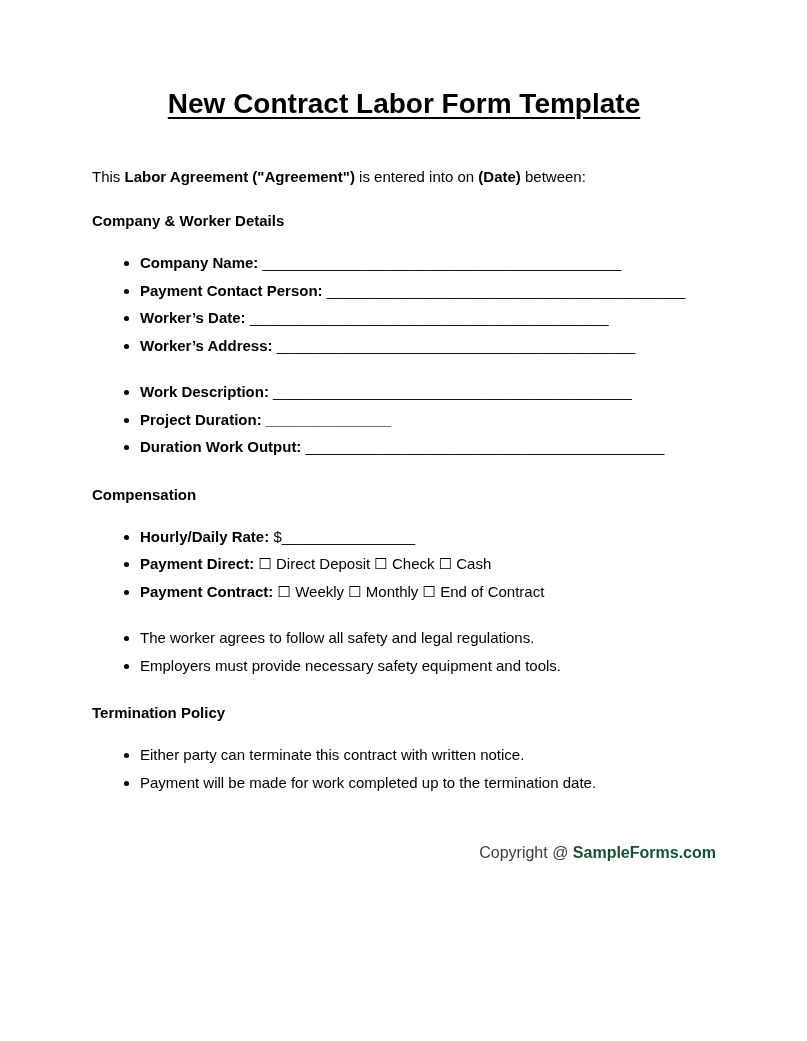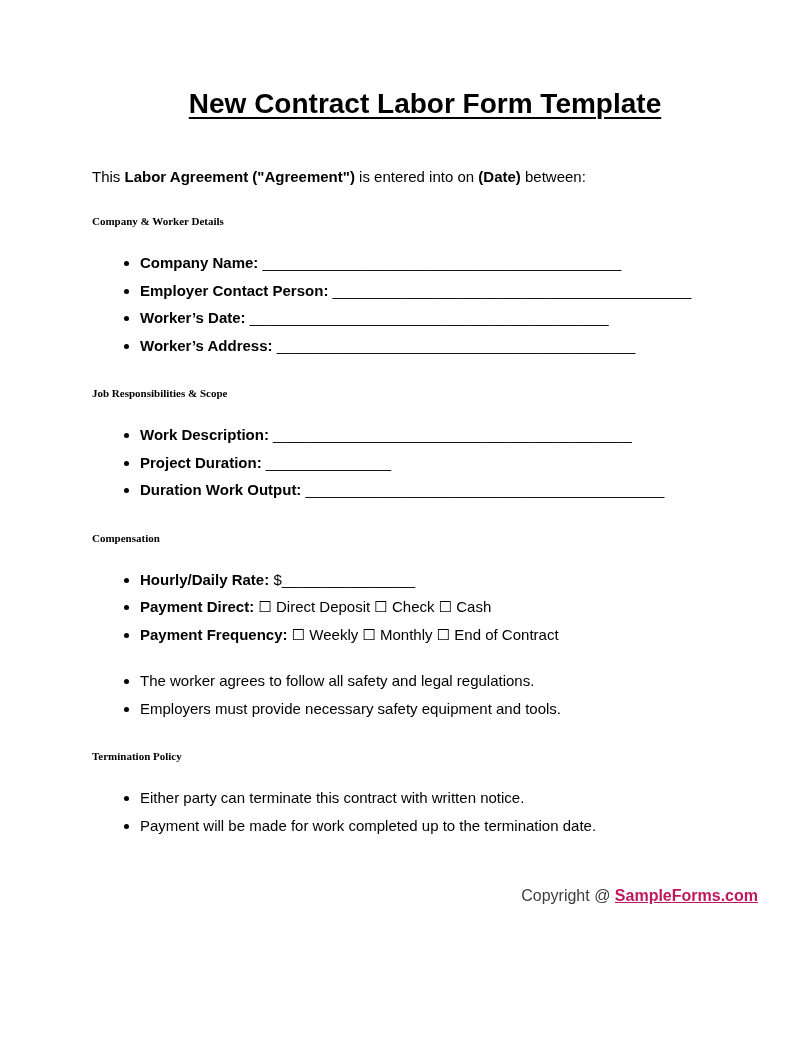--- a/index.html
+++ b/index.html
@@ -4,97 +4,94 @@
 <style>
   * { box-sizing: border-box; }
   html, body { margin: 0; padding: 0; }
   body {
     width: 807px; height: 1041px;
     background: #ffffff;
     color: #000000;
     font-family: "Liberation Sans", "DejaVu Sans", sans-serif;
     overflow: hidden;
   }
-  .page { padding: 0 49px 0 92px; }
+  .page { padding: 0 91px 0 92px; }
   h1.title {
     font-size: 28px;
     font-weight: bold;
     text-align: center;
     text-decoration: underline;
     text-decoration-thickness: 2px;
     text-underline-offset: 4px;
     line-height: 32px;
     margin: 88px 0 0 0;
   }
   p.intro {
     font-size: 15px;
     line-height: 21px;
     margin: 46px 0 0 0;
   }
   h2.section-heading {
-    font-size: 11px;
+    font-size: 15px;
     font-weight: bold;
     line-height: 18px;
     margin: 25px 0 0 0;
-    font-family: Liberation Serif, serif;
   }
   ul.bullets {
     margin: 19px 0 0 0;
     padding: 0 0 0 48px;
     list-style: disc;
   }
   ul.bullets li {
     font-size: 15px;
     line-height: 27.5px;
   }
   .lbl { font-weight: bold; margin-top: 28px; }
   .line { font-weight: normal; }
-  .bold-line { font-weight: normal; }
+  .bold-line { font-weight: bold; }
   .footer {
     margin-top: 48px;
     text-align: right;
     font-size: 16px;
     color: #3d3d3d;
   }
   .footer a {
-    color: #be185d;
+    color: #14532d;
     font-weight: bold;
-    text-decoration: underline;
     cursor: pointer;
   }
 </style>
 </head>
 <body>
 
 <div class="page">
 
   <h1 class="title">New Contract Labor Form Template</h1>
 
   <p class="intro"><span>This </span><b>Labor Agreement ("Agreement")</b><span> is entered into on </span><b>(Date)</b><span> between:</span></p>
 
   <h2 class="section-heading">Company &amp; Worker Details</h2>
   <ul class="bullets">
     <li><b class="lbl">Company Name:</b> <span class="line">___________________________________________</span></li>
-    <li><b class="lbl">Employer Contact Person:</b> <span class="line">___________________________________________</span></li>
+    <li><b class="lbl">Payment Contact Person:</b> <span class="line">___________________________________________</span></li>
     <li><b class="lbl">Worker’s Date:</b> <span class="line">___________________________________________</span></li>
     <li><b class="lbl">Worker’s Address:</b> <span class="line">___________________________________________</span></li>
   </ul>
 
-  <h2 class="section-heading">Job Responsibilities &amp; Scope</h2>
   <ul class="bullets">
     <li><b class="lbl">Work Description:</b> <span class="line">___________________________________________</span></li>
     <li><b class="lbl">Project Duration:</b> <span class="line bold-line">_______________</span></li>
     <li><b class="lbl">Duration Work Output:</b> <span class="line">___________________________________________</span></li>
   </ul>
 
   <h2 class="section-heading">Compensation</h2>
   <ul class="bullets">
     <li><b class="lbl">Hourly/Daily Rate:</b> <span class="line">$________________</span></li>
     <li><b class="lbl">Payment Direct:</b> <span class="line">☐ Direct Deposit ☐ Check ☐ Cash</span></li>
-    <li><b class="lbl">Payment Frequency:</b> <span class="line">☐ Weekly ☐ Monthly ☐ End of Contract</span></li>
+    <li><b class="lbl">Payment Contract:</b> <span class="line">☐ Weekly ☐ Monthly ☐ End of Contract</span></li>
   </ul>
 
   <ul class="bullets">
     <li><span>The worker agrees to follow all safety and legal regulations.</span></li>
     <li><span>Employers must provide necessary safety equipment and tools.</span></li>
   </ul>
 
   <h2 class="section-heading">Termination Policy</h2>
   <ul class="bullets">
     <li><span>Either party can terminate this contract with written notice.</span></li>

